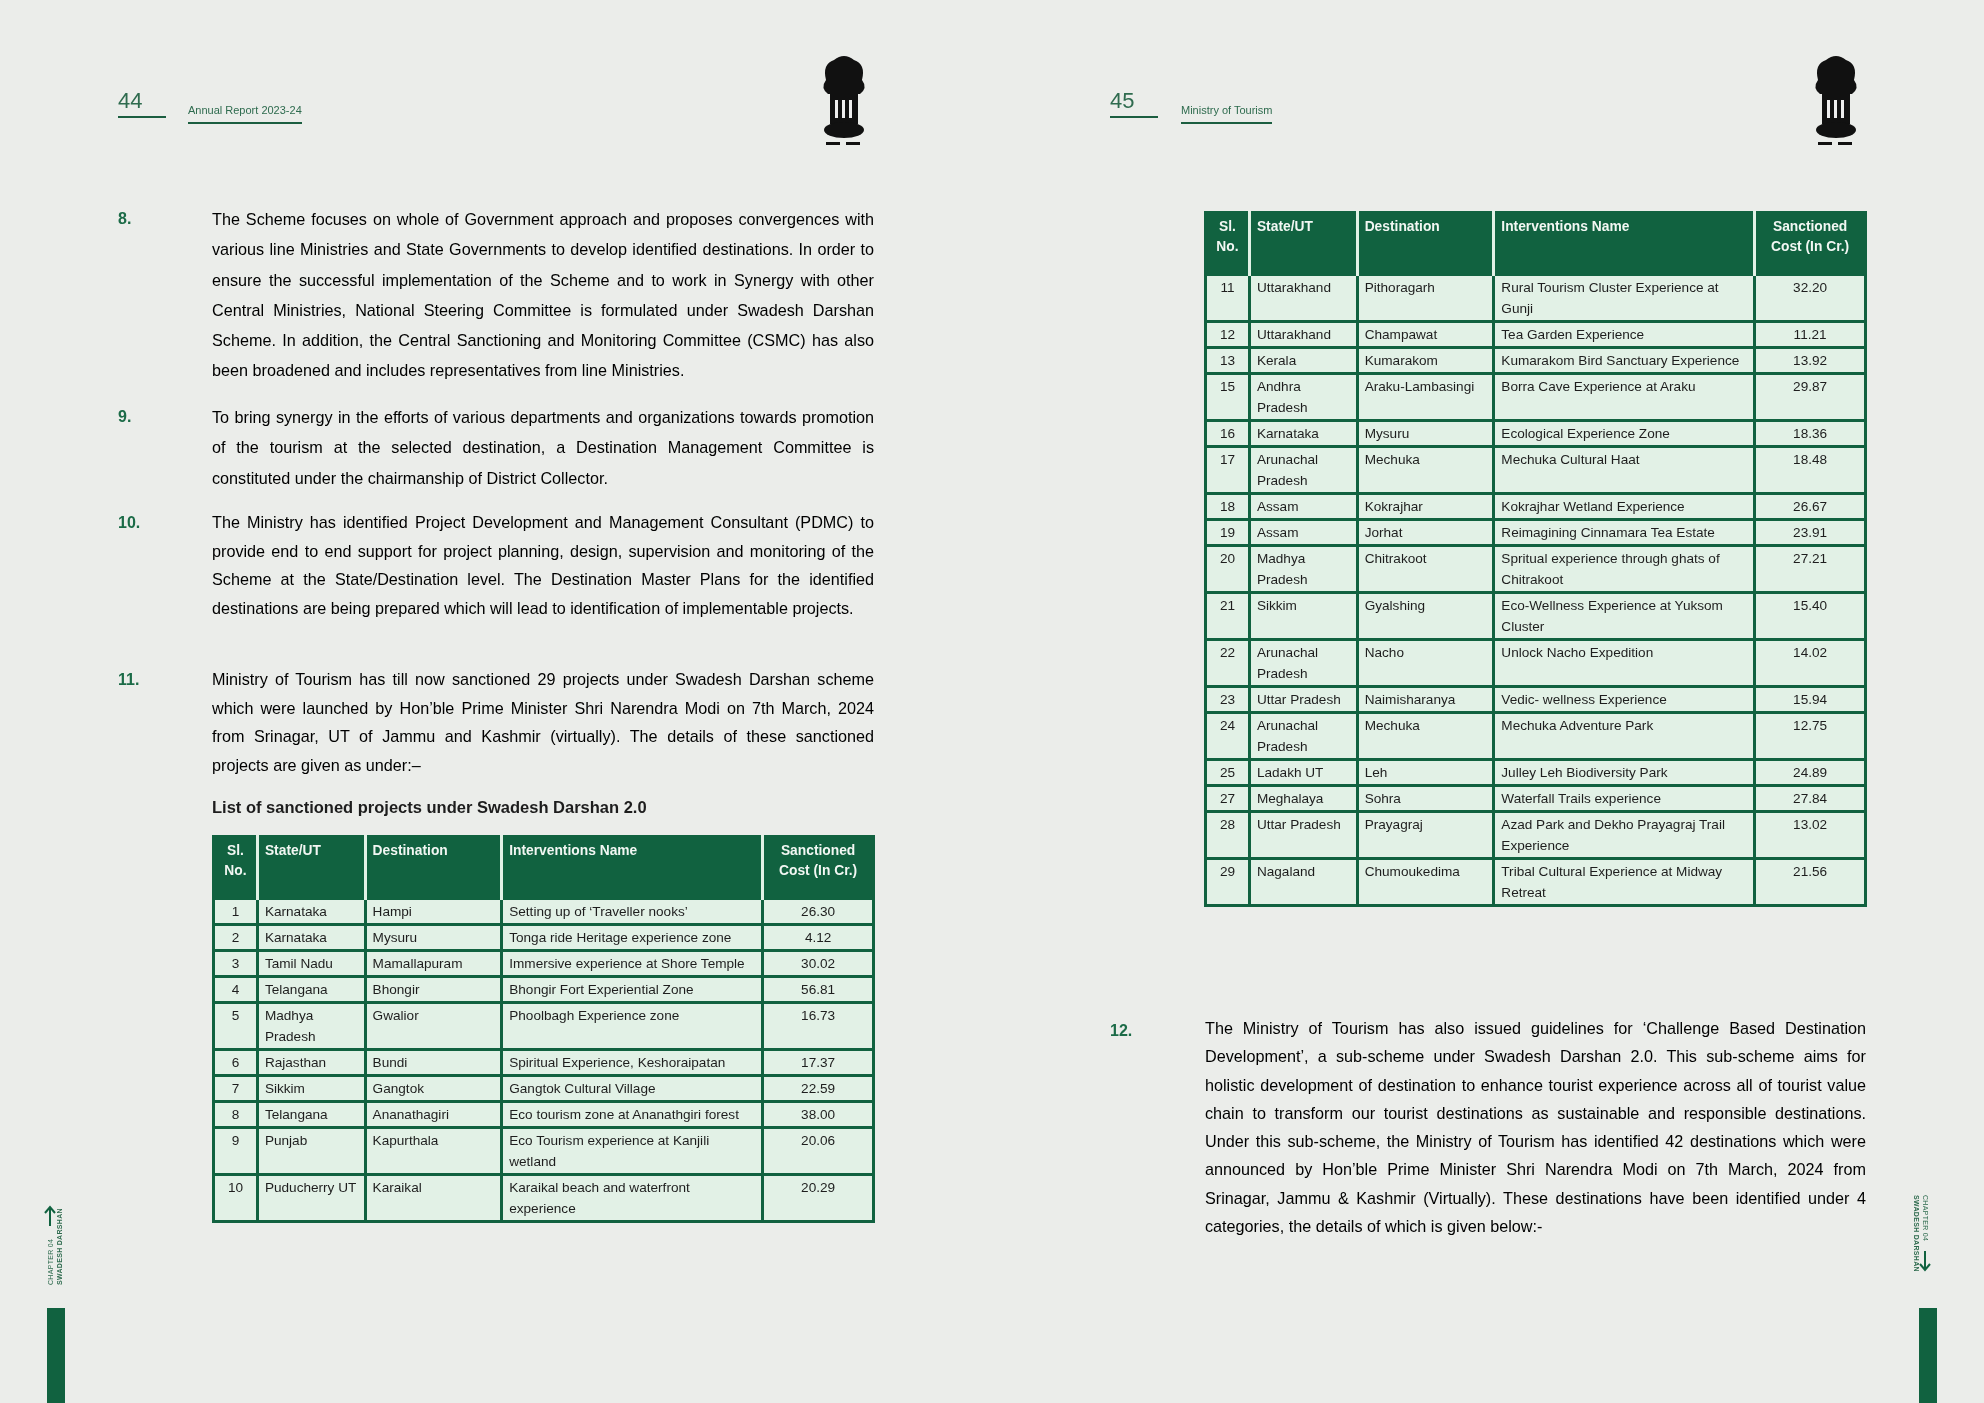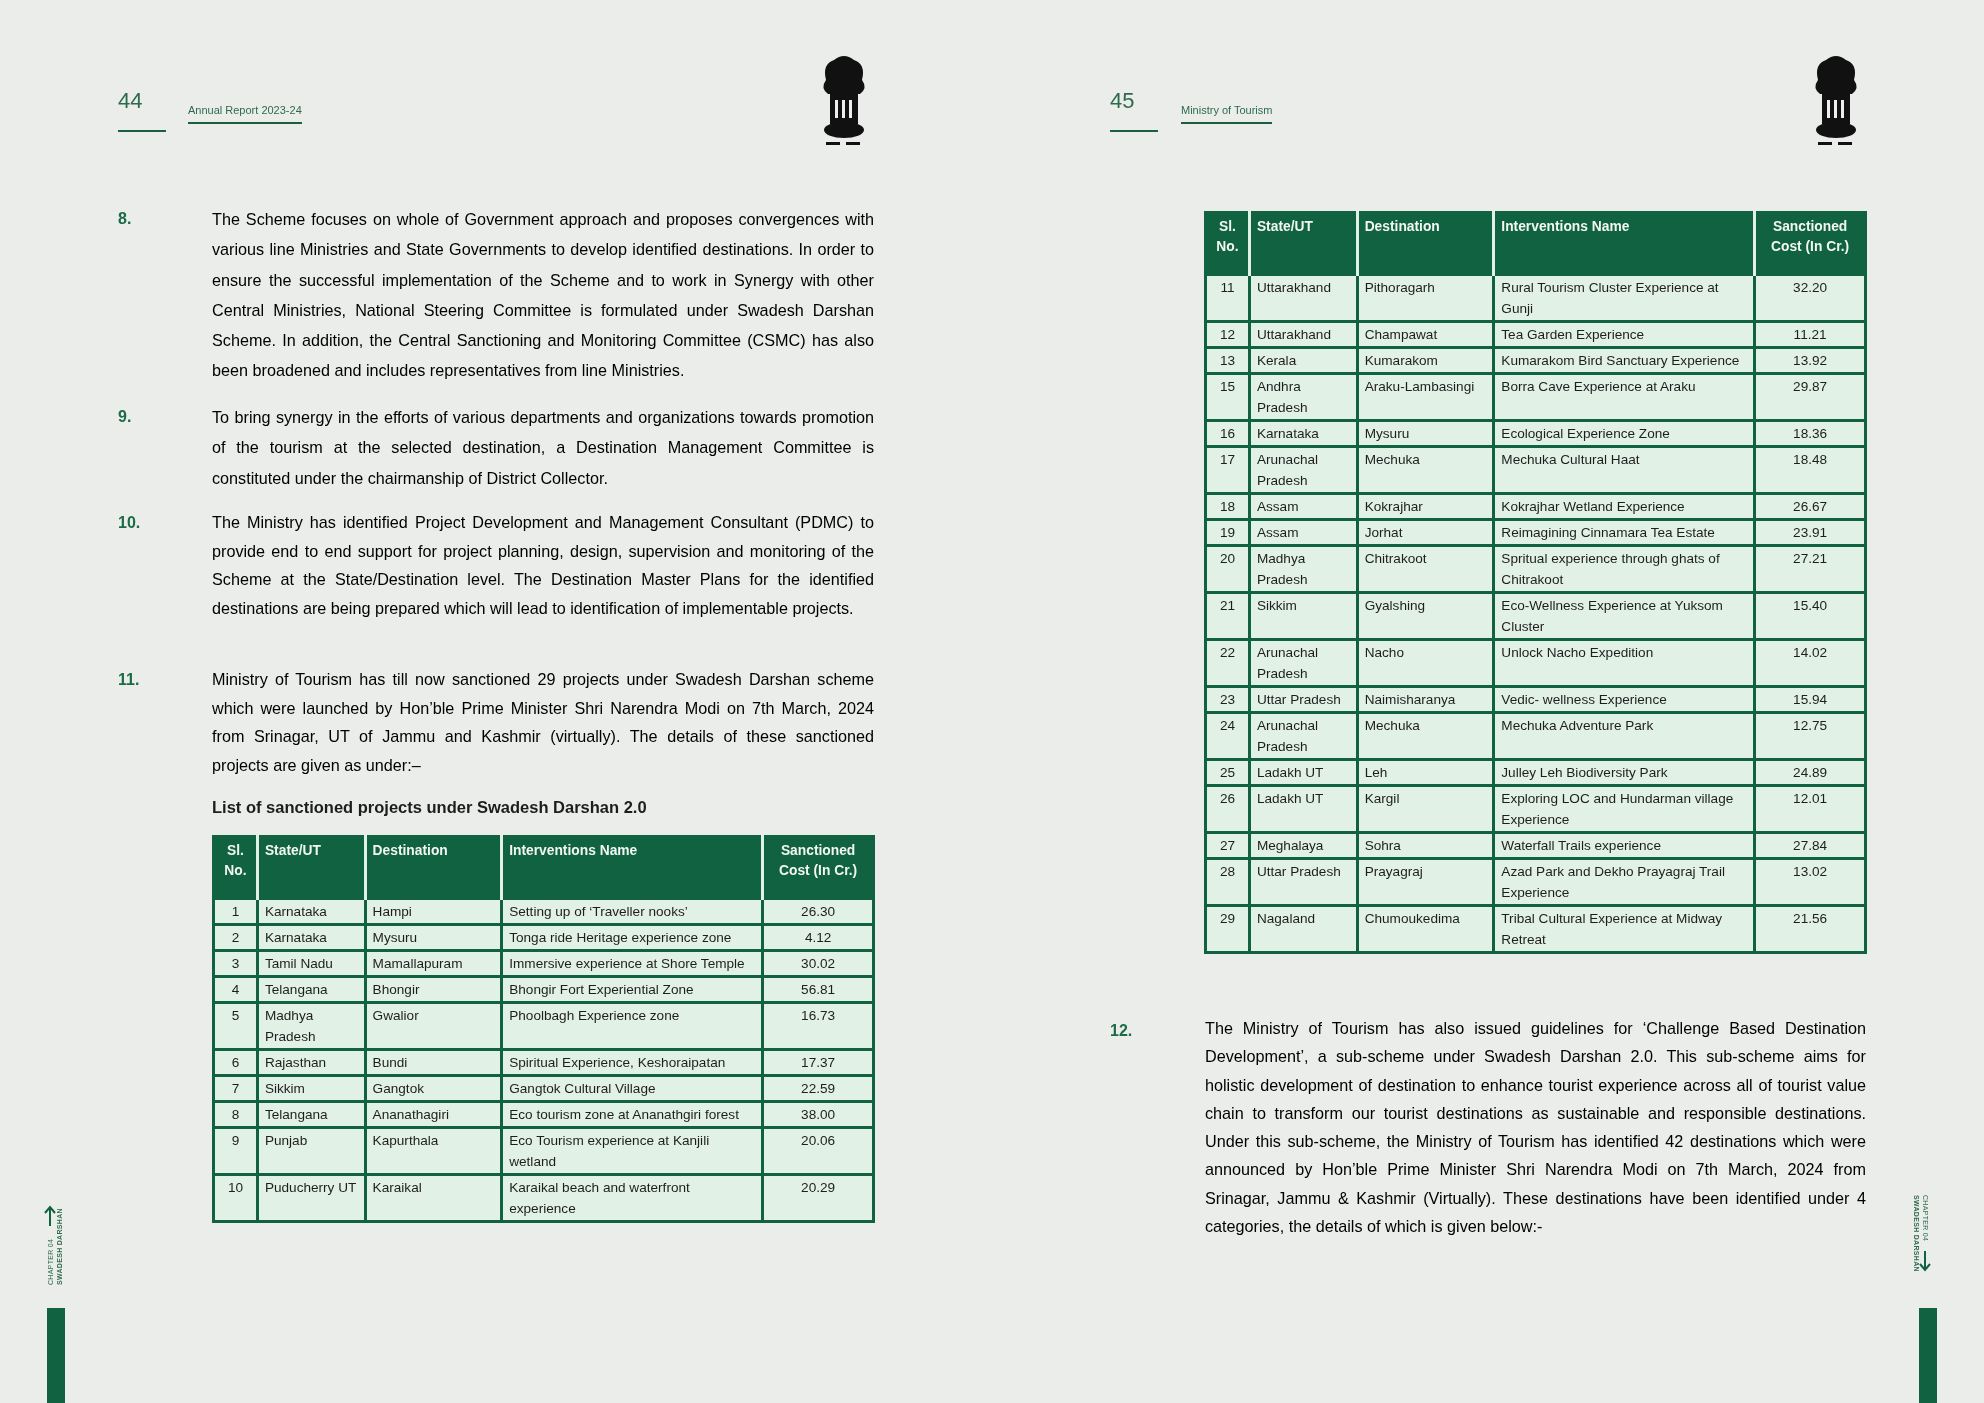--- a/index.html
+++ b/index.html
@@ -8,21 +8,21 @@
     background:#ebedea;
     font-family:"Liberation Sans", sans-serif;
     color:#1f1f1f;
   }
   .page { position:absolute; top:0; height:1403px; width:992px; }
   .page.left { left:0; }
   .page.right { left:992px; }
 
   .pg-num {
     position:absolute; top:88px; font-size:22px; color:#2e6b4e;
-    padding-bottom:16px; border-bottom:2px solid #1b5e40; width:48px;
+    padding-bottom:2px; border-bottom:2px solid #1b5e40; width:48px;
   }
   .pg-title {
     position:absolute; top:104px; font-size:11px; color:#2e6b4e;
     padding-bottom:6px; border-bottom:2px solid #1b5e40;
   }
   .emblem { position:absolute; top:50px; width:64px; height:104px; }
 
   .para { position:absolute; font-size:16.2px; line-height:30.3px; text-align:justify; color:#000000; }
   .para.tight { line-height:28.6px; }
   .pnum { position:absolute; font-size:16px; font-weight:bold; color:#1b6b47; }
@@ -309,27 +309,20 @@
           <td class="c5">12.75</td>
         </tr>
         <tr>
           <td class="c1">25</td>
           <td class="c2">Ladakh UT</td>
           <td class="c3">Leh</td>
           <td class="c4">Julley Leh Biodiversity Park</td>
           <td class="c5">24.89</td>
         </tr>
         <tr>
-          <td class="c1">26</td>
-          <td class="c2">Ladakh UT</td>
-          <td class="c3">Kargil</td>
-          <td class="c4">Exploring LOC and Hundarman village Experience</td>
-          <td class="c5">12.01</td>
-        </tr>
-        <tr>
           <td class="c1">27</td>
           <td class="c2">Meghalaya</td>
           <td class="c3">Sohra</td>
           <td class="c4">Waterfall Trails experience</td>
           <td class="c5">27.84</td>
         </tr>
         <tr>
           <td class="c1">28</td>
           <td class="c2">Uttar Pradesh</td>
           <td class="c3">Prayagraj</td>

